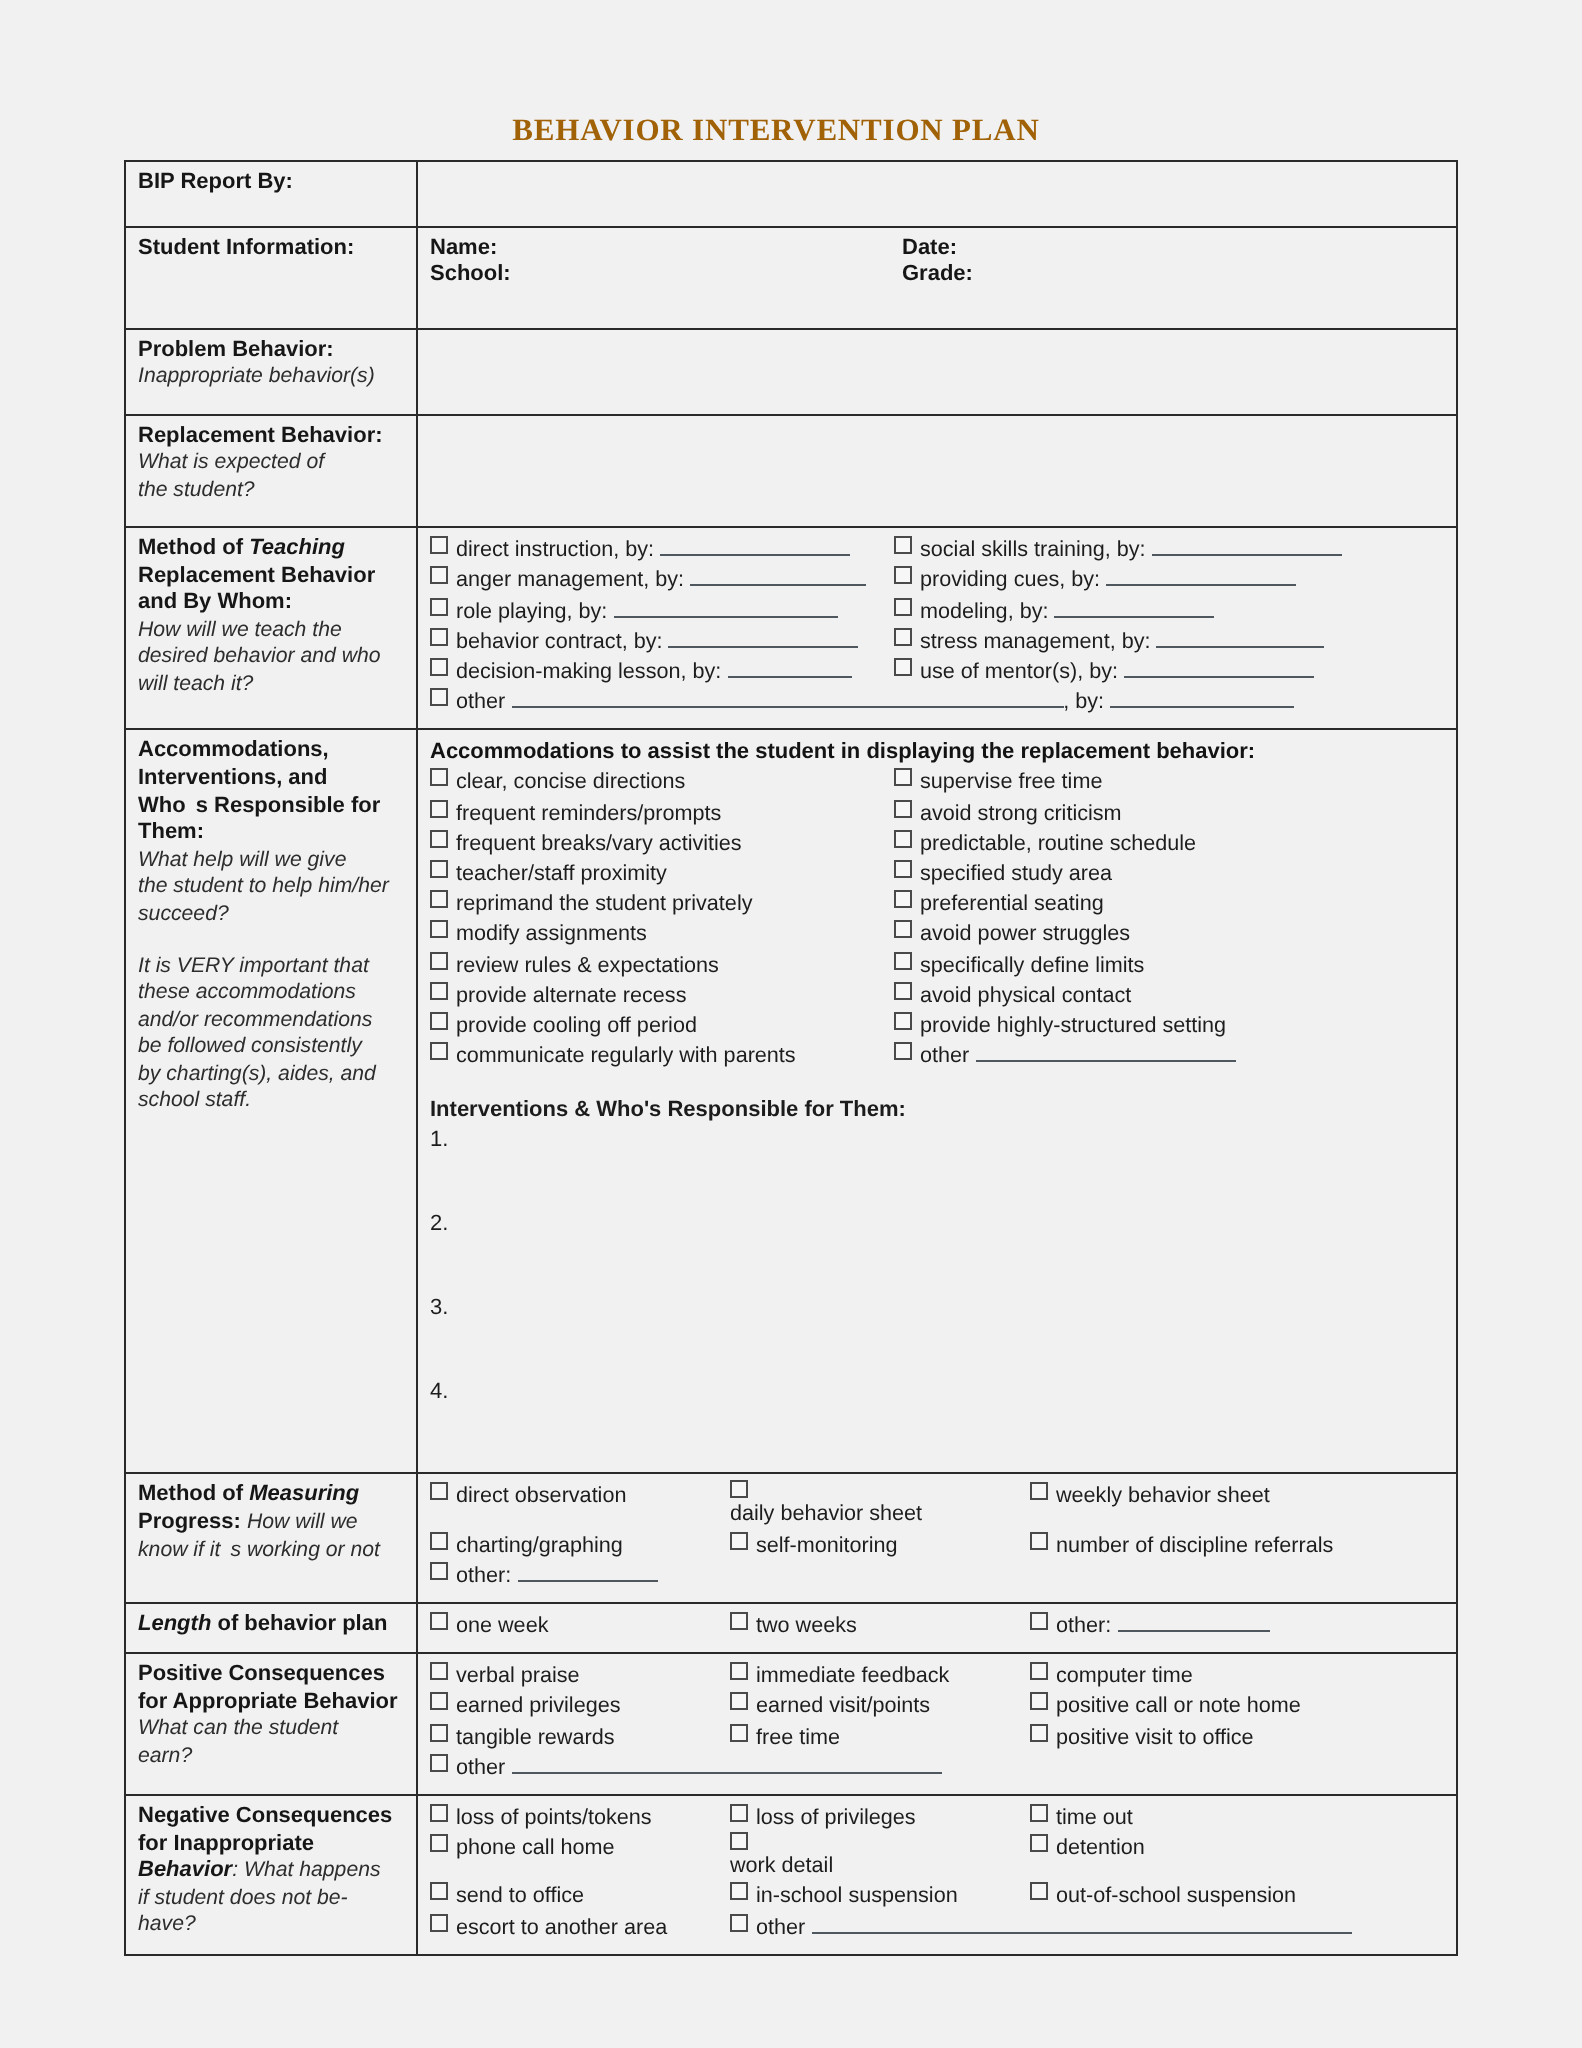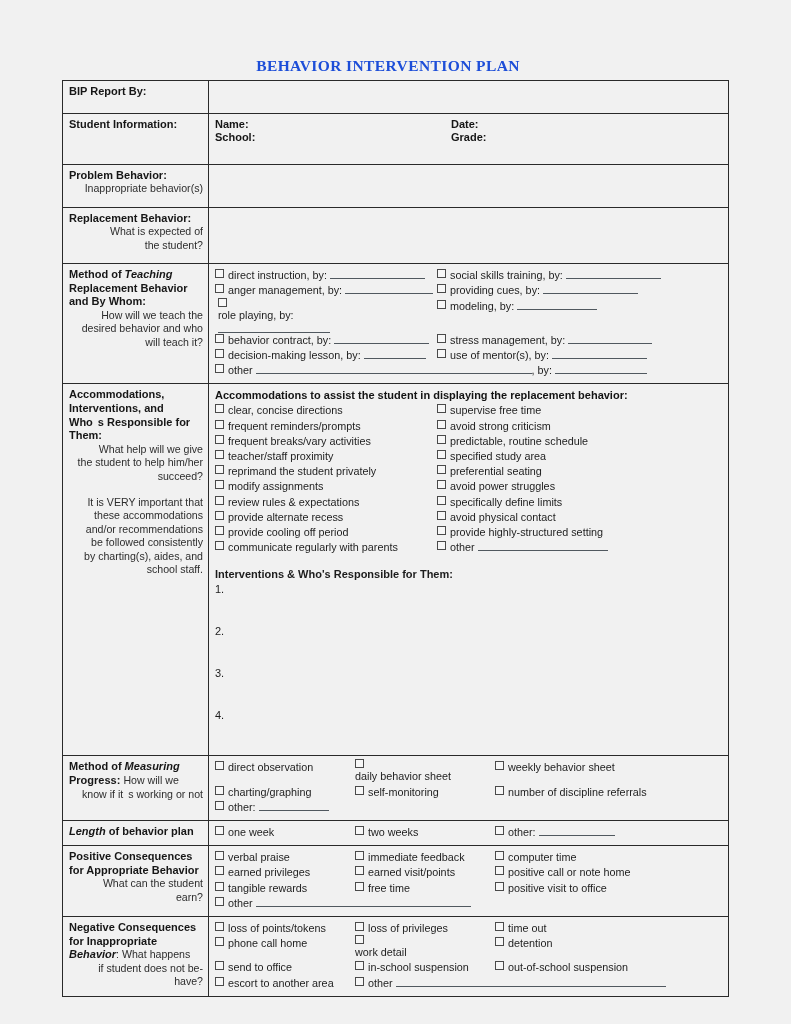--- a/index.html
+++ b/index.html
@@ -25,21 +25,21 @@
   .doc-title {
     position: absolute;
     left: 0;
     top: 57px;
     width: 776px;
     text-align: center;
     font-family: "Liberation Serif", serif;
     font-weight: bold;
     font-size: 15.5px;
     letter-spacing: 0.4px;
-    color: #1d4ed8;
+    color: #a16207;
   }
   table.bip {
     position: absolute;
     left: 62px;
     top: 80px;
     width: 666px;
     border-collapse: collapse;
     table-layout: fixed;
     background: #f1f1f1;
   }
@@ -55,37 +55,38 @@
   .lbl {
     font-size: 11px;
     line-height: 13.6px;
     font-weight: bold;
     color: #161616;
   }
   .lbl .it { font-style: italic; }
   .sub {
     font-size: 10.6px;
     line-height: 13.4px;
+    font-style: italic;
     font-weight: normal;
     color: #2d2d2d;
-    text-align: right;
   }
   .gap-ap { display: inline-block; width: 5px; }
 
   .body-heading {
     font-size: 11px;
     font-weight: bold;
     line-height: 14px;
     margin-bottom: 1px;
     color: #131313;
   }
   .chk-list { }
   .chk-row {
     display: flex;
     line-height: 15.2px;
+    gap: 10px;
   }
   .chk-item {
     display: flex;
     align-items: baseline;
     font-size: 10.8px;
     line-height: 15.2px;
     white-space: nowrap;
     color: #1d1d1d;
   }
   .box {
@@ -211,21 +212,21 @@
                   <span>anger management, by:</span>
                   <span class="rule" style="width: 88px;"></span>
                 </div>
                 <div class="chk-item">
                   <span class="box"></span>
                   <span>providing cues, by:</span>
                   <span class="rule" style="width: 95px;"></span>
                 </div>
               </div>
               <div class="chk-row">
-                <div class="chk-item" style="width: 222px; flex-direction: column;">
+                <div class="chk-item" style="width: 222px;">
                   <span class="box"></span>
                   <span>role playing, by:</span>
                   <span class="rule" style="width: 112px;"></span>
                 </div>
                 <div class="chk-item">
                   <span class="box"></span>
                   <span>modeling, by:</span>
                   <span class="rule" style="width: 80px;"></span>
                 </div>
               </div>

